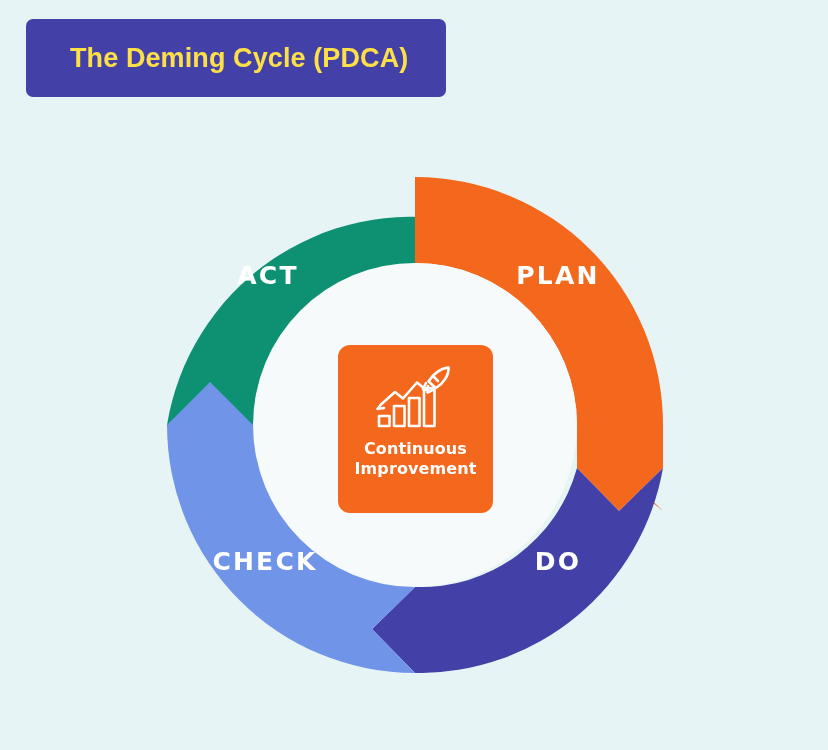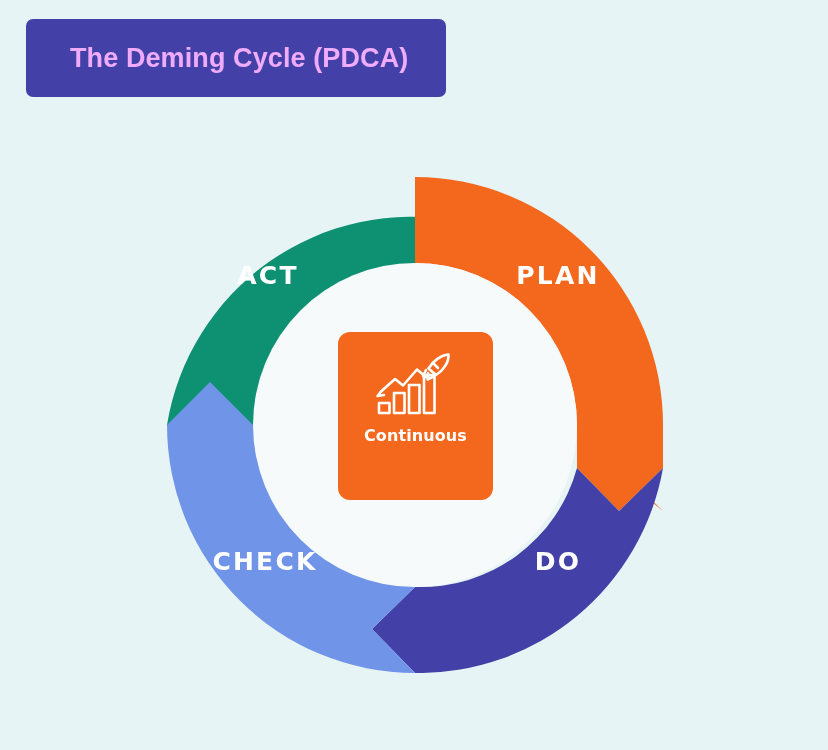--- a/index.html
+++ b/index.html
@@ -23,21 +23,21 @@
     width: 420px;
     height: 78px;
     background: #4341a8;
     border-radius: 7px;
     display: flex;
     align-items: center;
     box-sizing: border-box;
     padding-left: 44px;
   }
   #title-text {
-    color: #f0abfc;
+    color: #fde047;
     font-size: 27px;
     font-weight: bold;
     letter-spacing: 0.1px;
     line-height: 1;
     white-space: nowrap;
   }
 
   
   #pdca-diagram {
     position: absolute;
@@ -60,21 +60,21 @@
     fill: #ffffff;
     letter-spacing: 2.2px;
     text-anchor: middle;
     dominant-baseline: middle;
   }
 
   
   #center-card {
     position: absolute;
     left: 338px;
-    top: 332px;
+    top: 345px;
     width: 155px;
     height: 168px;
     background: #f3681d;
     border-radius: 12px;
     box-sizing: border-box;
     display: flex;
     flex-direction: column;
     align-items: center;
     justify-content: flex-start;
     padding-top: 14px;
@@ -173,14 +173,15 @@
 
     <g fill="none" stroke="#ffffff" stroke-width="2.6" stroke-linejoin="round">
       <rect x="6" y="57" width="10.5" height="10"></rect>
       <rect x="21" y="47" width="10.5" height="20"></rect>
       <rect x="36" y="39" width="10.5" height="28"></rect>
       <rect x="51" y="29" width="10.5" height="38"></rect>
     </g>
   </svg>
   <div id="center-caption">
     <span>Continuous</span>
+    <span>Improvement</span>
   </div>
 </div>
 
 </body></html>

